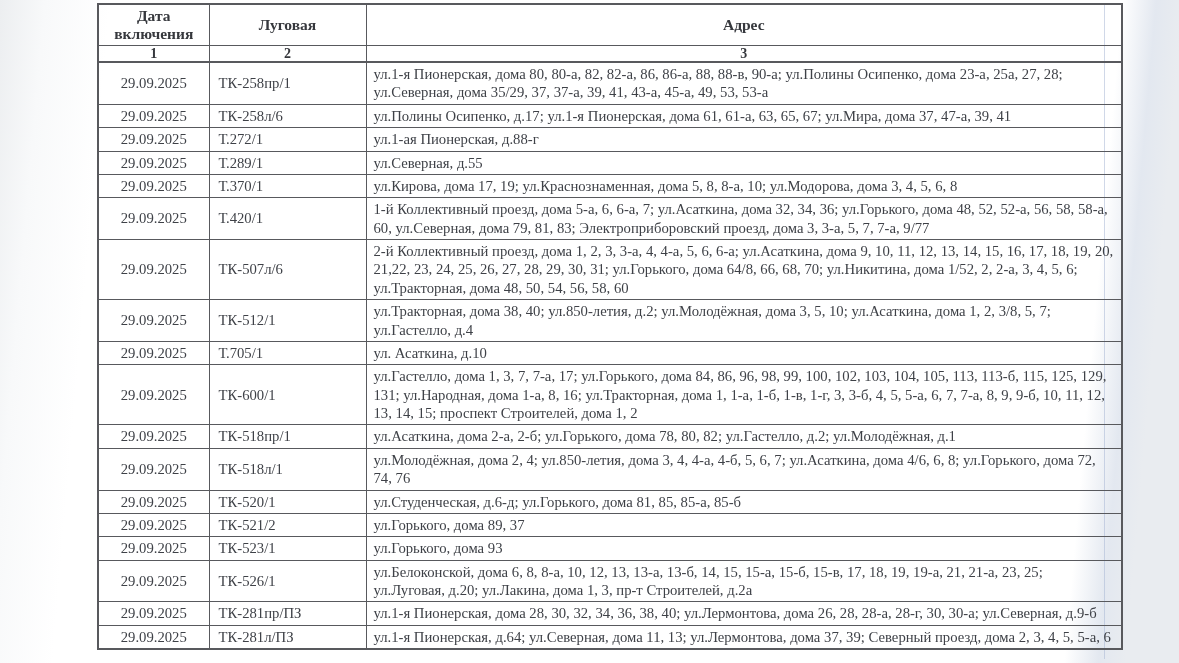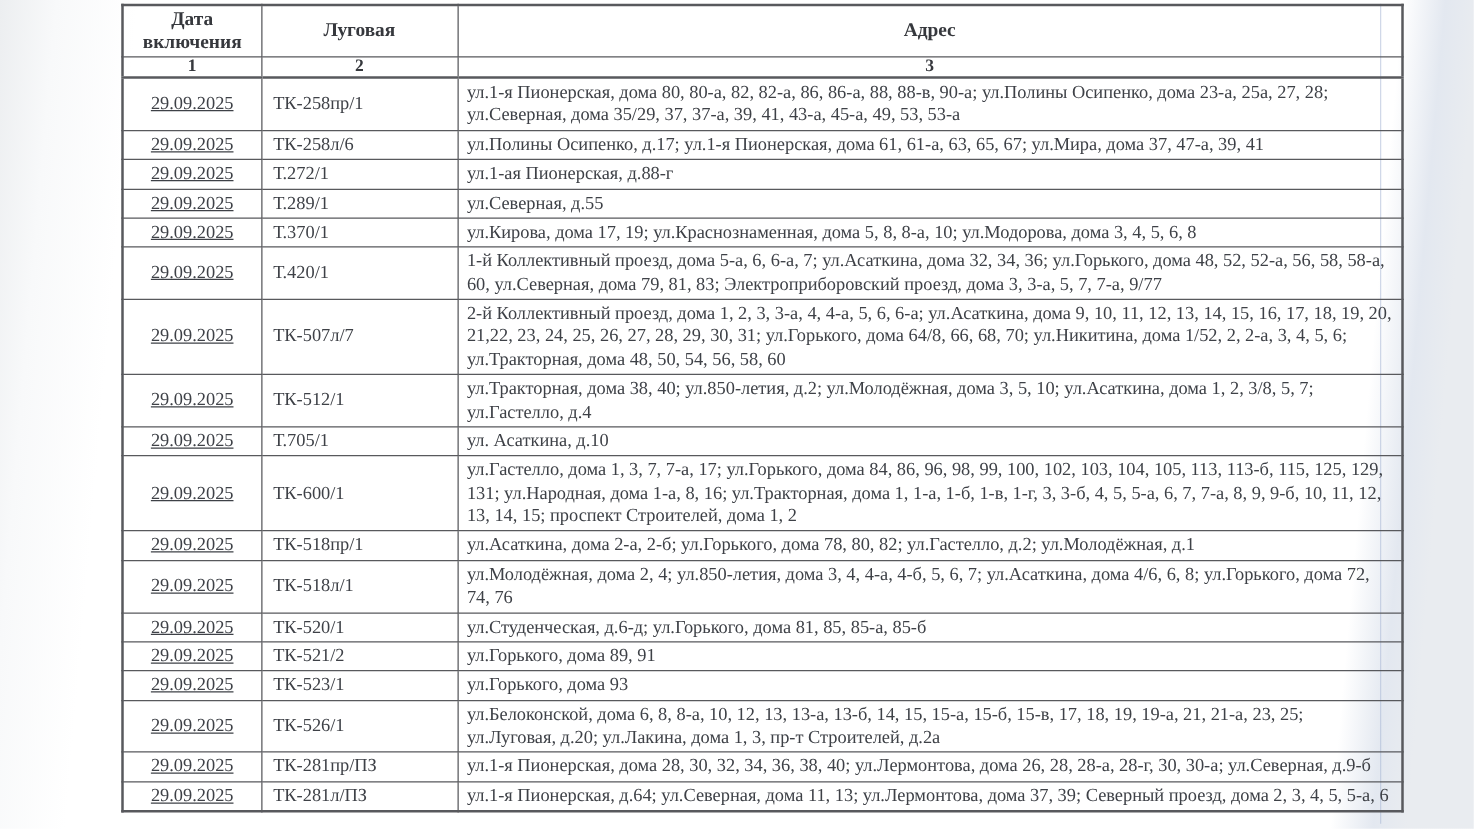--- a/index.html
+++ b/index.html
@@ -39,21 +39,21 @@
     text-align:center;vertical-align:middle;
   }
   thead tr.number-row th{
     font-size:14px;padding:0 2px;line-height:1.1;
     border-bottom-width:2px;
   }
   tbody td{
     font-size:14.7px;line-height:1.25;
     padding:2px 6px;vertical-align:middle;
   }
-  td.date{text-align:center;white-space:nowrap;padding:2px 2px;text-decoration:underline;}
+  td.date{text-align:center;white-space:nowrap;padding:2px 2px;}
   td.source{padding-left:9px;white-space:nowrap;}
   td.address{padding:2px 7px;}
 </style>
 </head>
 <body>
 
 <div class="page">
   <div class="artifact-line"></div>
 
   <table class="grid">
@@ -100,21 +100,21 @@
     <td class="source">Т.370/1</td>
     <td class="address">ул.Кирова, дома 17, 19; ул.Краснознаменная, дома 5, 8, 8-а, 10; ул.Модорова, дома 3, 4, 5, 6, 8</td>
   </tr>
         <tr>
     <td class="date">29.09.2025</td>
     <td class="source">Т.420/1</td>
     <td class="address">1-й Коллективный проезд, дома 5-а, 6, 6-а, 7; ул.Асаткина, дома 32, 34, 36; ул.Горького, дома 48, 52, 52-а, 56, 58, 58-а, 60, ул.Северная, дома 79, 81, 83; Электроприборовский проезд, дома 3, 3-а, 5, 7, 7-а, 9/77</td>
   </tr>
         <tr>
     <td class="date">29.09.2025</td>
-    <td class="source">ТК-507л/7</td>
+    <td class="source">ТК-507л/6</td>
     <td class="address">2-й Коллективный проезд, дома 1, 2, 3, 3-а, 4, 4-а, 5, 6, 6-а; ул.Асаткина, дома 9, 10, 11, 12, 13, 14, 15, 16, 17, 18, 19, 20, 21,22, 23, 24, 25, 26, 27, 28, 29, 30, 31; ул.Горького, дома 64/8, 66, 68, 70; ул.Никитина, дома 1/52, 2, 2-а, 3, 4, 5, 6; ул.Тракторная, дома 48, 50, 54, 56, 58, 60</td>
   </tr>
         <tr>
     <td class="date">29.09.2025</td>
     <td class="source">ТК-512/1</td>
     <td class="address">ул.Тракторная, дома 38, 40; ул.850-летия, д.2; ул.Молодёжная, дома 3, 5, 10; ул.Асаткина, дома 1, 2, 3/8, 5, 7; ул.Гастелло, д.4</td>
   </tr>
         <tr>
     <td class="date">29.09.2025</td>
     <td class="source">Т.705/1</td>
@@ -136,21 +136,21 @@
     <td class="address">ул.Молодёжная, дома 2, 4; ул.850-летия, дома 3, 4, 4-а, 4-б, 5, 6, 7; ул.Асаткина, дома 4/6, 6, 8; ул.Горького, дома 72, 74, 76</td>
   </tr>
         <tr>
     <td class="date">29.09.2025</td>
     <td class="source">ТК-520/1</td>
     <td class="address">ул.Студенческая, д.6-д; ул.Горького, дома 81, 85, 85-а, 85-б</td>
   </tr>
         <tr>
     <td class="date">29.09.2025</td>
     <td class="source">ТК-521/2</td>
-    <td class="address">ул.Горького, дома 89, 91</td>
+    <td class="address">ул.Горького, дома 89, 37</td>
   </tr>
         <tr>
     <td class="date">29.09.2025</td>
     <td class="source">ТК-523/1</td>
     <td class="address">ул.Горького, дома 93</td>
   </tr>
         <tr>
     <td class="date">29.09.2025</td>
     <td class="source">ТК-526/1</td>
     <td class="address">ул.Белоконской, дома 6, 8, 8-а, 10, 12, 13, 13-а, 13-б, 14, 15, 15-а, 15-б, 15-в, 17, 18, 19, 19-а, 21, 21-а, 23, 25; ул.Луговая, д.20; ул.Лакина, дома 1, 3, пр-т Строителей, д.2а</td>

